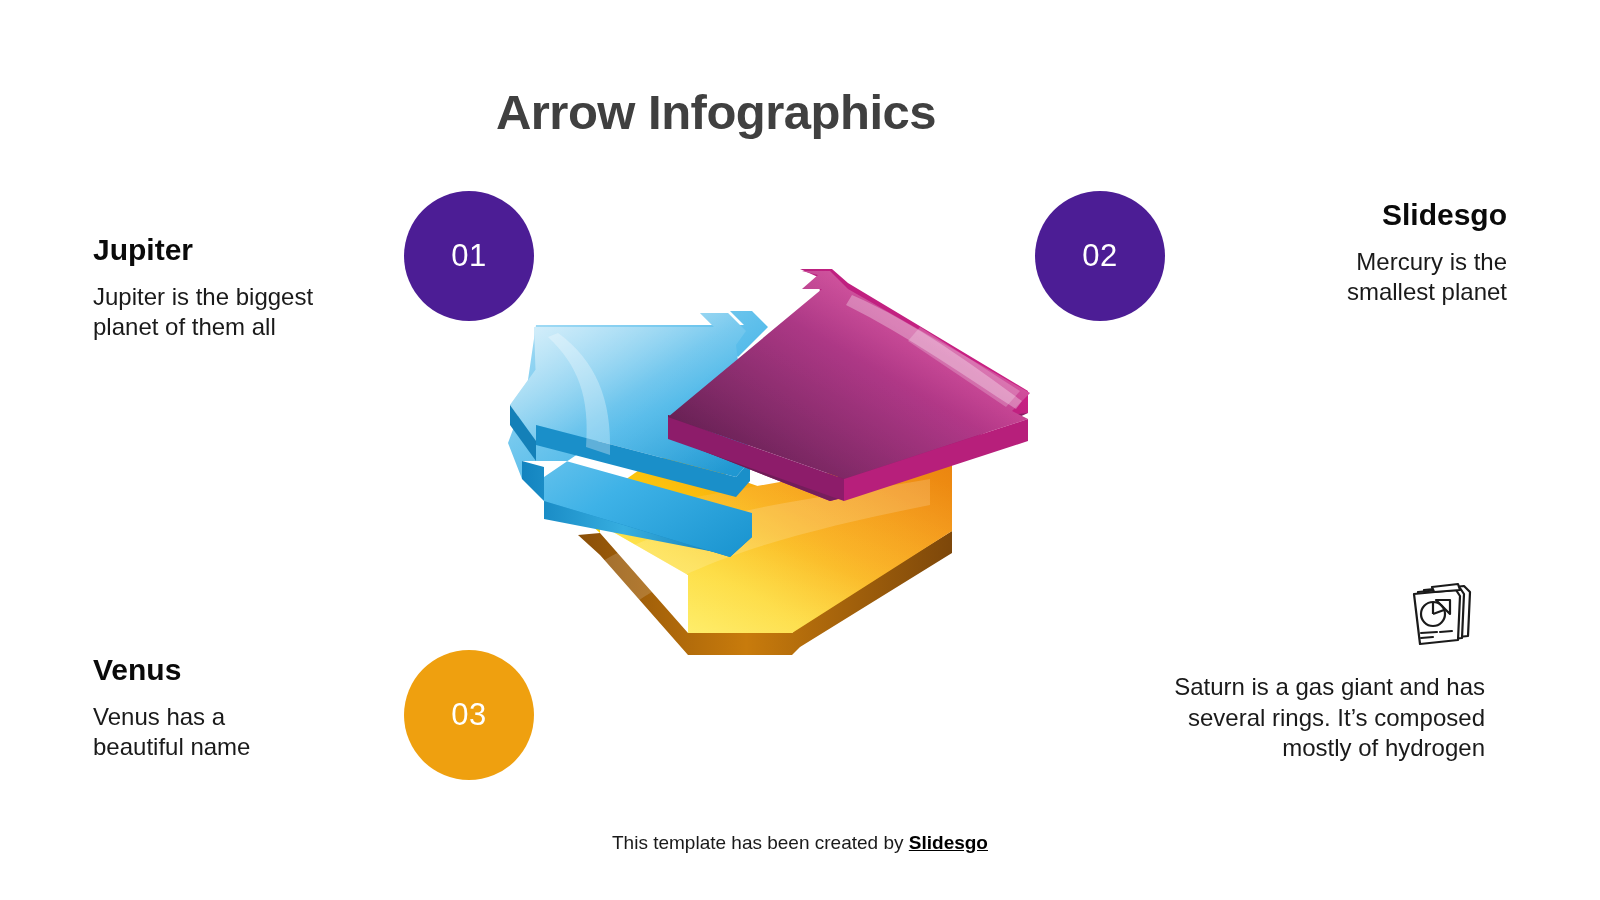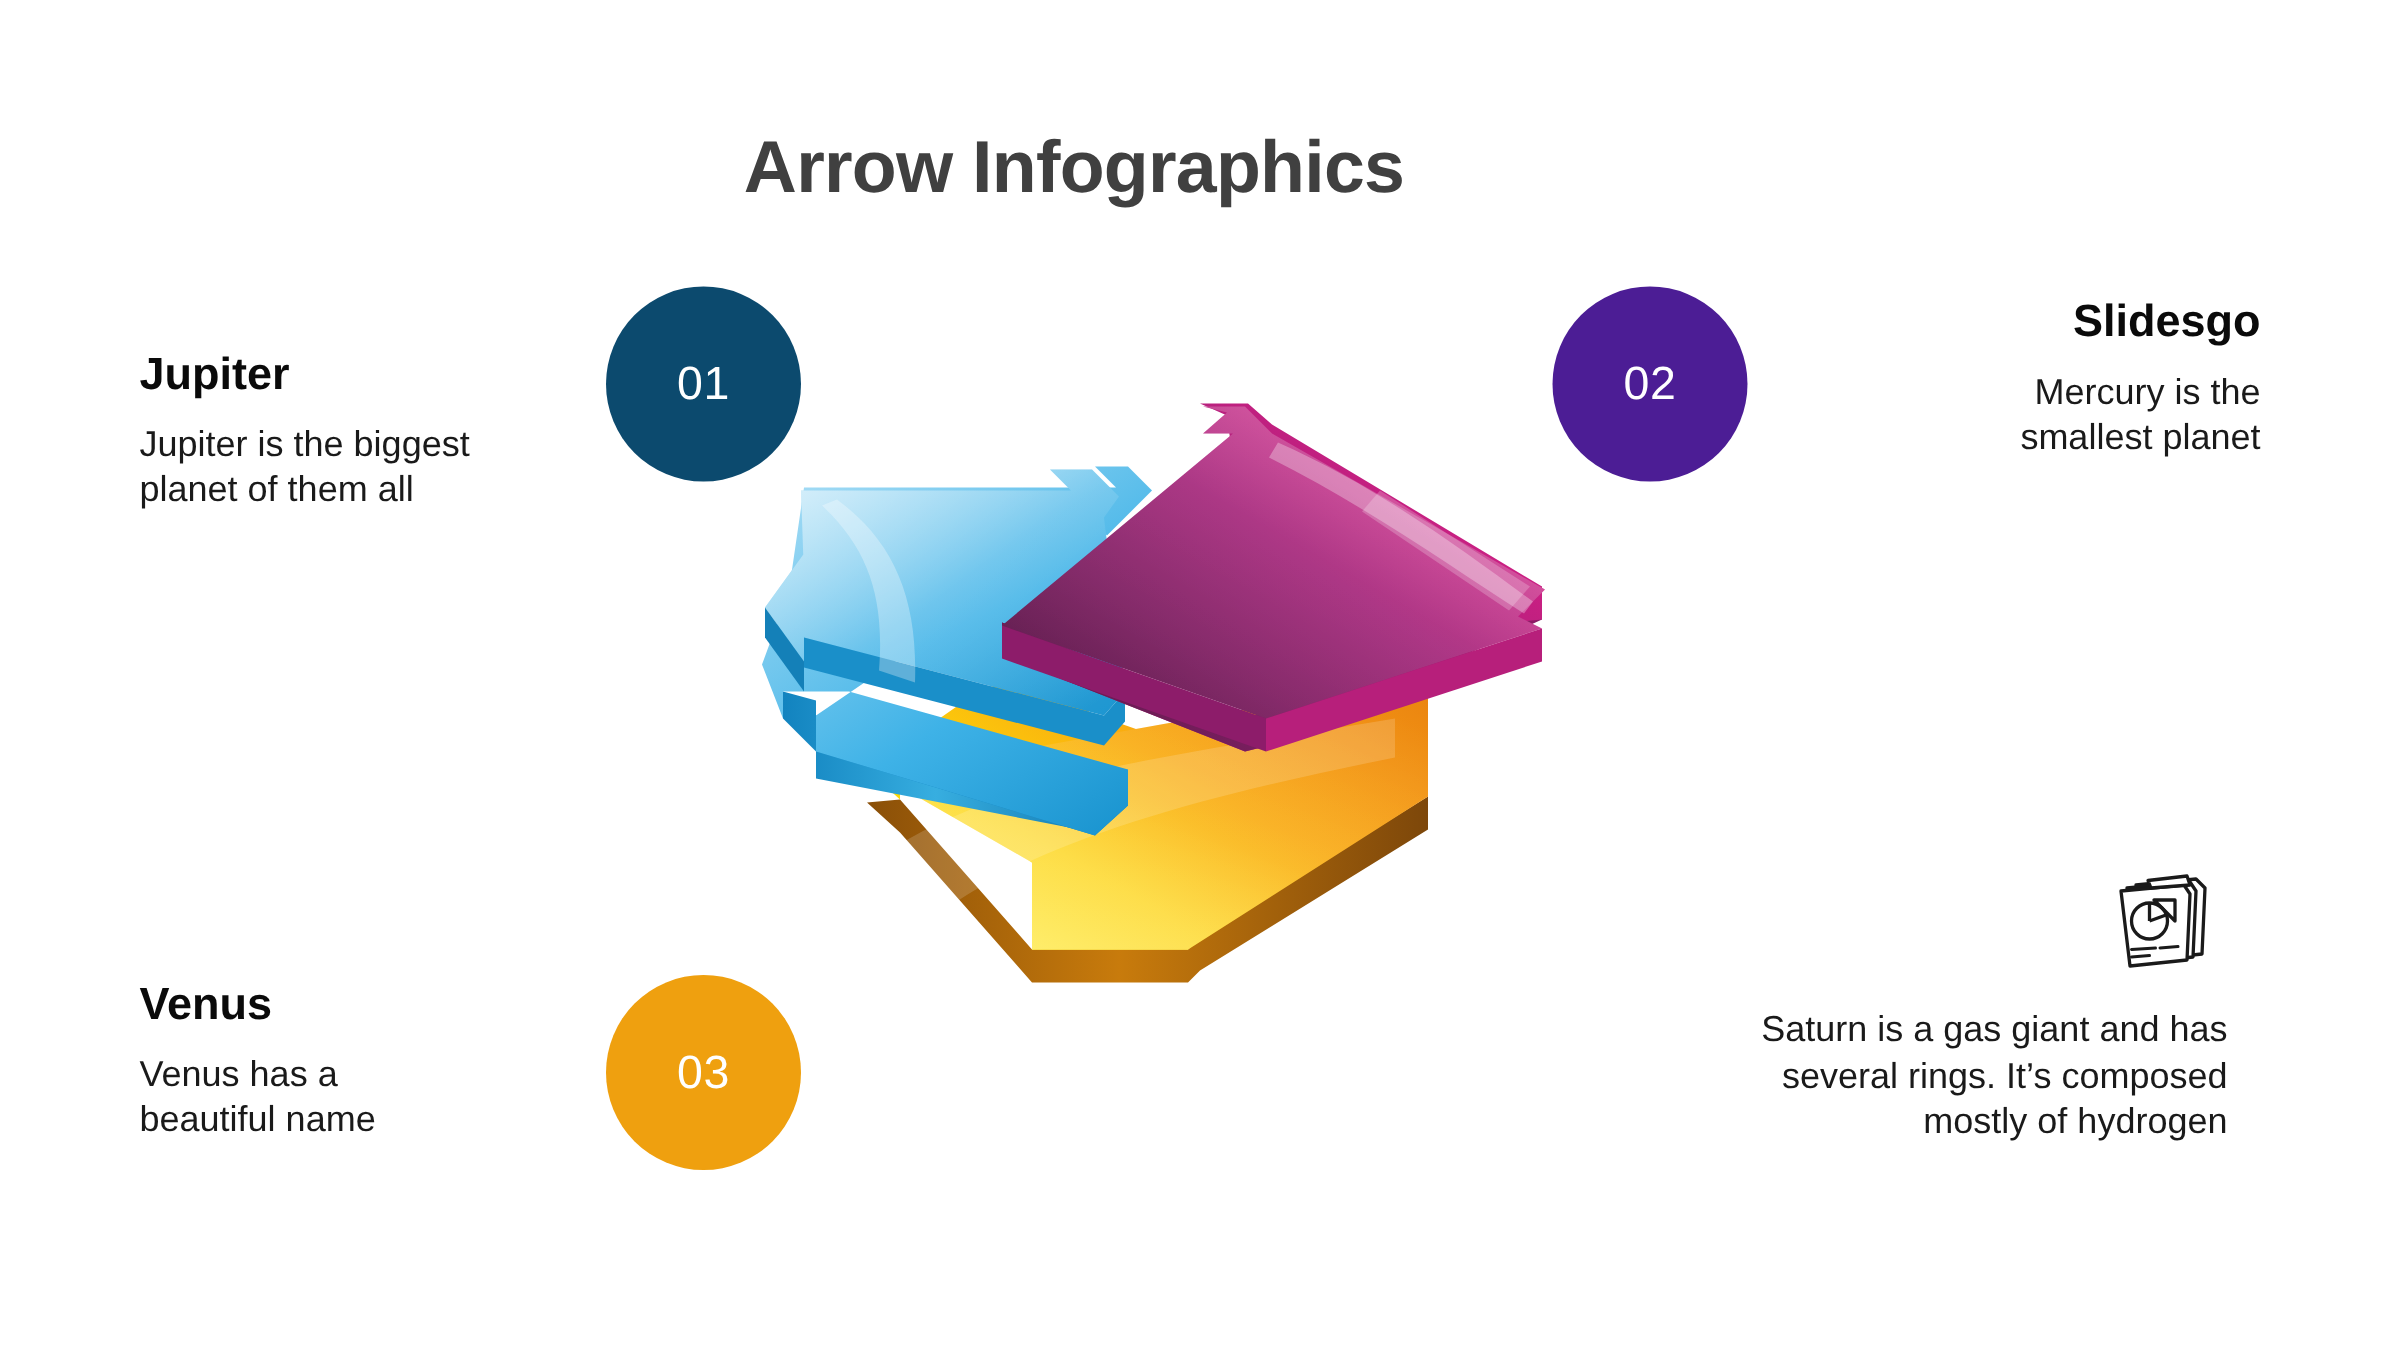--- a/index.html
+++ b/index.html
@@ -135,21 +135,21 @@
     <div class="block-body">Venus has a
 beautiful name</div>
   </div>
 
   <div class="text-block tb-saturn">
     <div class="block-body">Saturn is a gas giant and has
 several rings. It’s composed
 mostly of hydrogen</div>
   </div>
 
-  <div class="num-circle circle-01" style="background: #0c4a6e; color: rgb(255, 255, 255);">
+  <div class="num-circle circle-01" style="background: #4c1d95; color: rgb(255, 255, 255);">
     <span>01</span>
   </div>
 
   <div class="num-circle circle-02" style="background: #4c1d95; color: rgb(255, 255, 255);">
     <span>02</span>
   </div>
 
   <div class="num-circle circle-03" style="background: rgb(239, 160, 15); color: rgb(255, 255, 255);">
     <span>03</span>
   </div>
@@ -304,14 +304,17 @@
         <path d="M 30,22 L 44,22 L 44,36 Z" stroke-linejoin="round"></path>
       </g>
       <g stroke="#1a1a1a" stroke-width="2" stroke-linecap="round">
         <line x1="15" y1="55" x2="31" y2="54"></line>
         <line x1="15" y1="60" x2="27" y2="59"></line>
         <line x1="34" y1="54" x2="46" y2="53"></line>
       </g>
     </svg>
   </div>
 
+  <div class="footer">
+    <span>This template has been created by </span><a class="footer-brand" href="#">Slidesgo</a>
+  </div>
 
 </div>
 
 </body></html>

